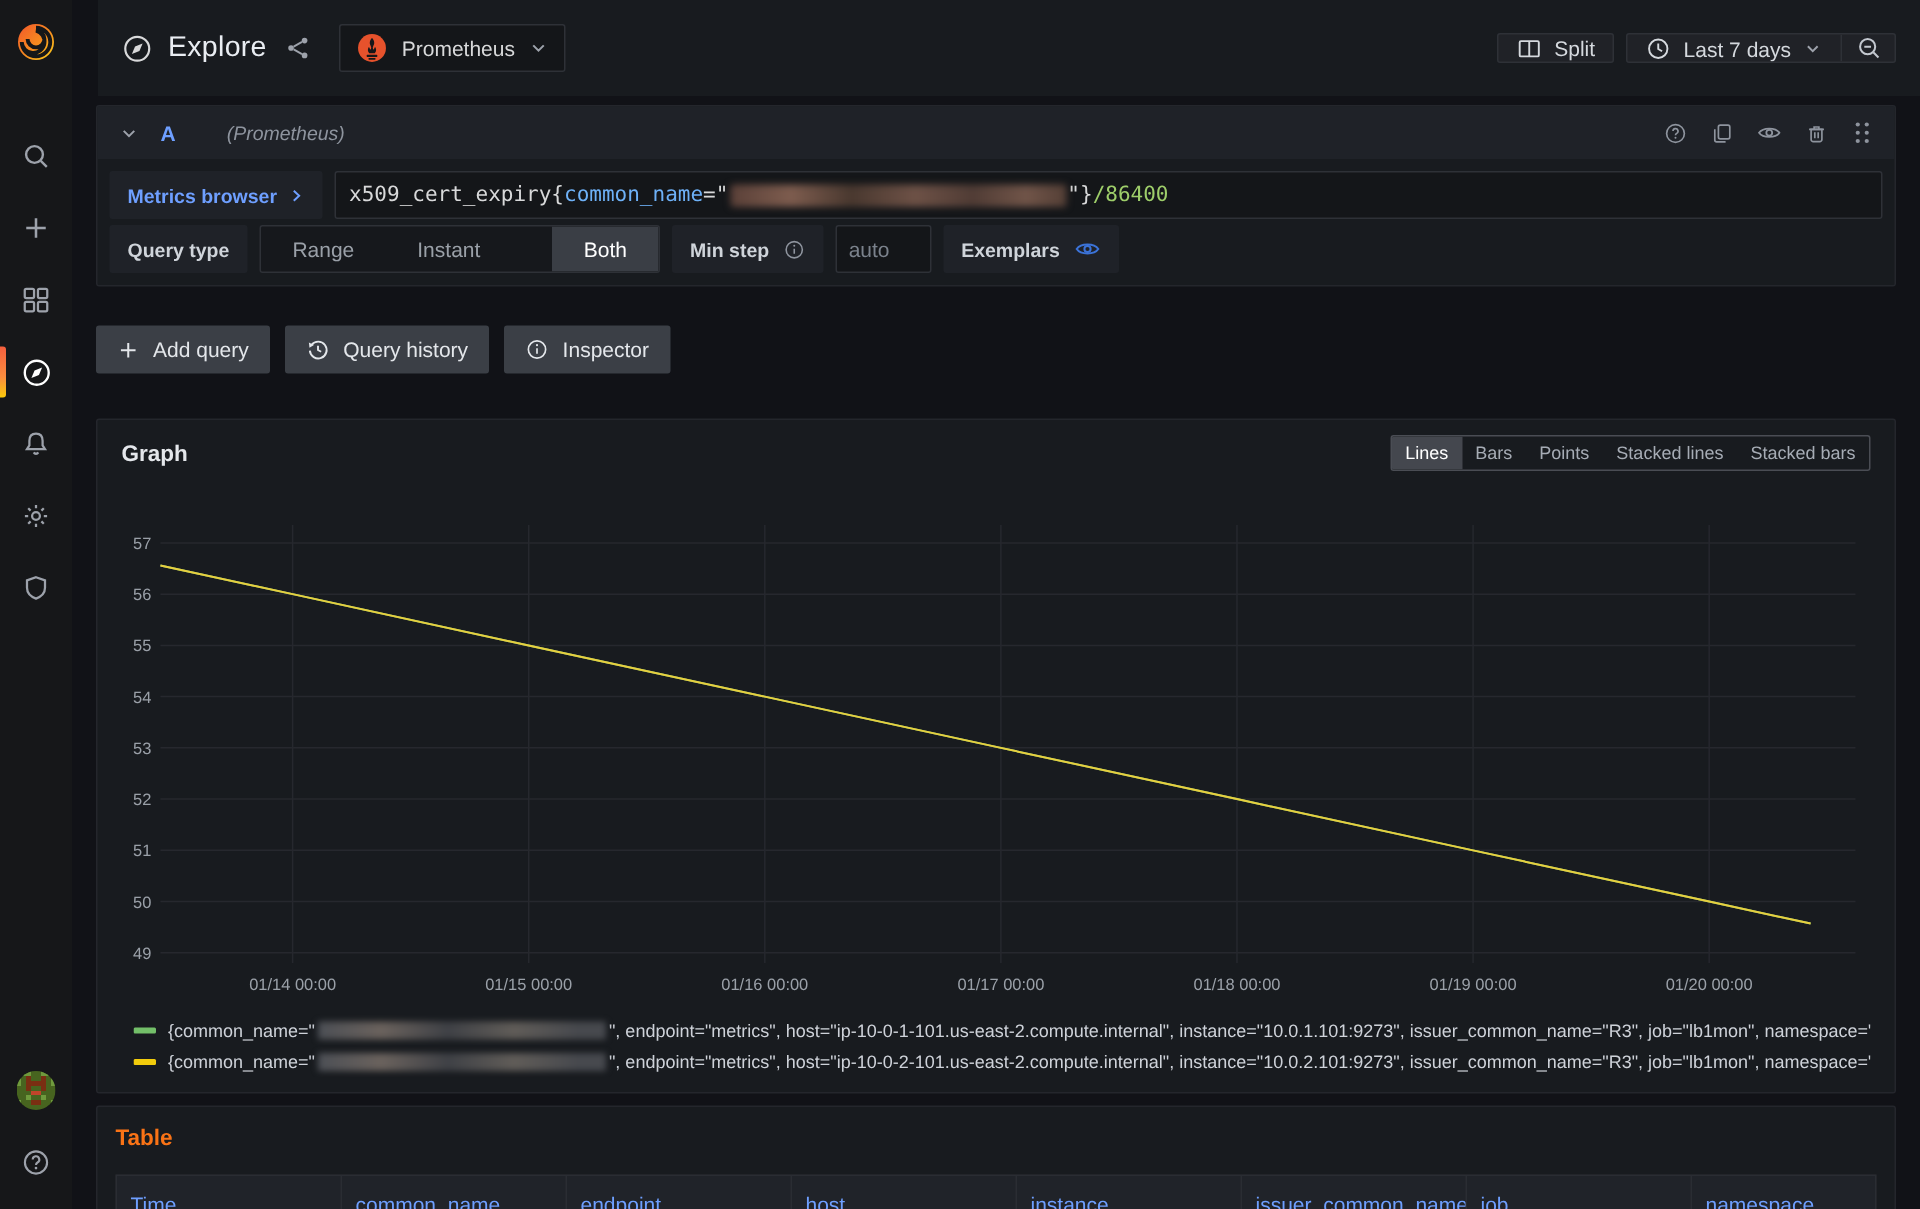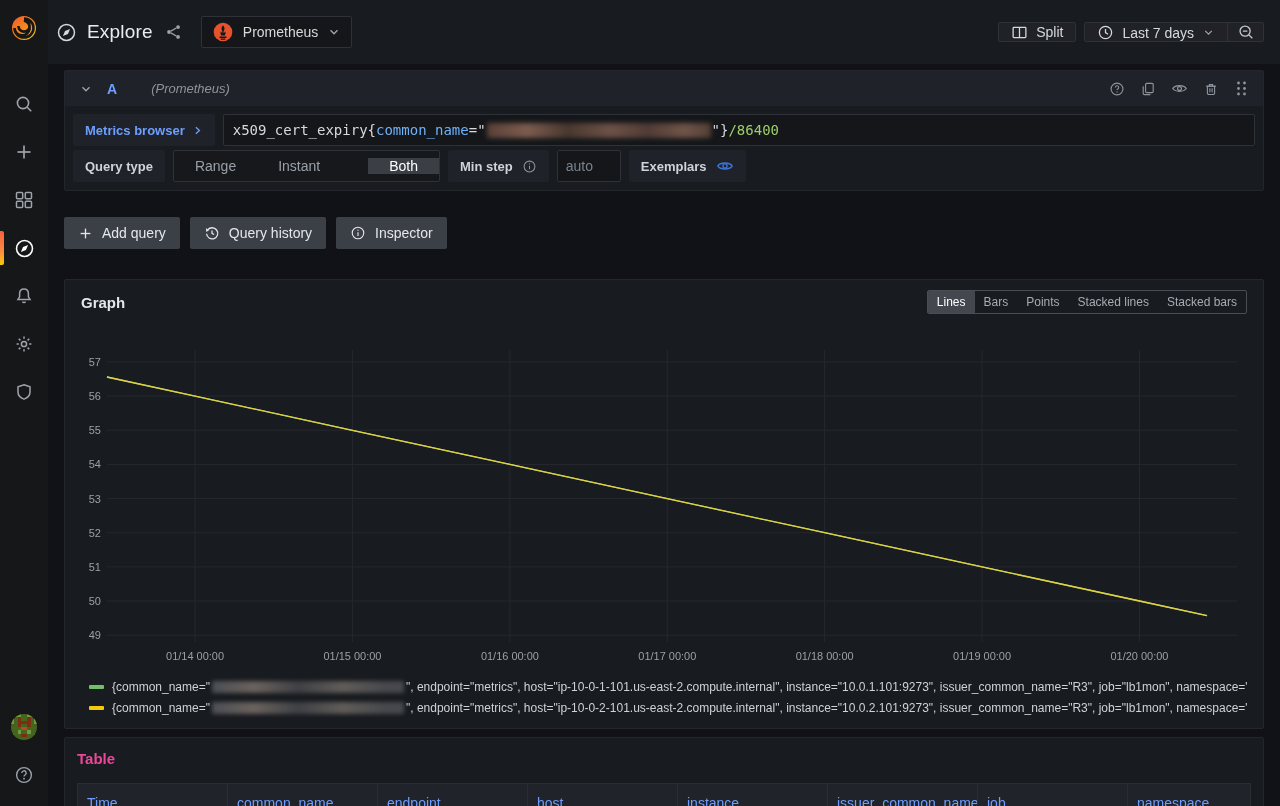--- a/index.html
+++ b/index.html
@@ -13,21 +13,21 @@
   .sidebar { position:fixed; left:0; top:0; width:48px; height:806px; background:#161719; display:flex; flex-direction:column; align-items:center; z-index:20; }
   .logo-cell { width:48px; height:56px; display:flex; align-items:center; justify-content:center; cursor:pointer; }
   .side-stack { margin-top:24px; width:100%; display:flex; flex-direction:column; }
   .side-item { position:relative; width:48px; height:48px; display:flex; align-items:center; justify-content:center; color:#9da2ab; cursor:pointer; }
   .side-item.active { color:#ffffff; }
   .side-item.active::before { content:""; position:absolute; left:0; top:7px; bottom:7px; width:4px; border-radius:0 2px 2px 0; background:linear-gradient(180deg,#f55f3e 0%,#fb8d3e 60%,#fbca0a 100%); }
   .side-bottom { margin-top:auto; width:100%; display:flex; flex-direction:column; align-items:center; padding-bottom:14px; gap:18px; }
   .avatar { width:26px; height:26px; border-radius:50%; overflow:hidden; cursor:pointer; }
 
   
-  .topbar { position:fixed; left:40px; top:0; right:0; height:64px; background:#181b1f; display:flex; align-items:center; padding:0 16px; z-index:15; }
+  .topbar { position:fixed; left:65px; top:0; right:0; height:64px; background:#181b1f; display:flex; align-items:center; padding:0 16px; z-index:15; }
   .page-icon { color:#d8d9da; display:flex; margin-right:10px; }
   .page-title { font-size:19px; font-weight:500; color:#e9edf2; letter-spacing:.2px; }
   .share-ic { color:#9da2ab; margin-left:12px; display:flex; cursor:pointer; }
   .ds-picker { margin-left:18px; display:flex; align-items:center; gap:9px; height:32px; padding:0 10px; border:1px solid #2e3137; border-radius:2px; background:#141619; cursor:pointer; }
   .ds-picker .ds-name { color:#d8d9da; font-size:14px; }
   .ds-picker .chev { color:#9da2ab; display:flex; }
   .topbar-right { margin-left:auto; display:flex; align-items:center; gap:8px; }
   .btn-ghost { display:flex; align-items:center; gap:8px; height:20px; padding:0 12px; border:1px solid #2e3137; border-radius:2px; background:#202227; color:#d5d9de; font-size:14px; font-weight:500; cursor:pointer; }
   .time-group { display:flex; align-items:flex-end; height:20px; border:1px solid #2e3137; border-radius:2px; background:#202227; overflow:hidden; }
   .time-btn { display:flex; align-items:center; gap:8px; padding:0 12px; color:#d5d9de; font-size:14px; font-weight:500; cursor:pointer; }
@@ -51,21 +51,21 @@
   .q-row { display:flex; gap:8px; }
   .metrics-browser { flex:0 0 auto; display:flex; align-items:center; gap:7px; padding:0 12px; height:32px; background:#1f2228; color:#6e9fff; font-size:13px; font-weight:600; border-radius:2px; cursor:pointer; }
   .q-input { flex:1; height:32px; border:1px solid #2e3137; background:#141619; border-radius:2px; display:flex; align-items:center; padding:0 9px; font-family:"DejaVu Sans Mono", monospace; font-size:14px; color:#d8d9da; white-space:pre; overflow:hidden; cursor:text; }
   .tok-label { color:#6eb1f7; }
   .tok-number { color:#9ece6a; }
   .redact-q { display:inline-block; width:224px; height:15px; margin:0 1px; border-radius:2px; vertical-align:middle;
     background:linear-gradient(90deg,#5a4038,#7d5c4e 18%,#49382f 36%,#6d5146 55%,#503c35 72%,#705448 88%,#543f36);
     filter:blur(2.5px); }
   .q-opts { display:flex; margin-top:4px; gap:8px; align-items:center; }
   .chip { display:flex; align-items:center; gap:9px; height:32px; padding:0 12px; background:#1f2228; border-radius:2px; font-size:13px; font-weight:600; color:#cfd4da; }
-  .seg { display:flex; height:32px; border:1px solid #2e3137; border-radius:2px; overflow:hidden; background:#16181c;align-items:center; }
+  .seg { display:flex; height:32px; border:1px solid #2e3137; border-radius:2px; overflow:hidden; background:#16181c; }
   .seg button { background:transparent; border:none; color:#9aa0a8; font-size:14px; padding:0 21px; cursor:pointer; font-family:inherit; }
   .seg button.sel { background:#3a3e45; color:#fff; font-weight:500;margin-left:27px; }
   .chip .info-ic { color:#8e949e; display:flex; cursor:pointer; }
   .mini-input { width:64px; height:32px; border:1px solid #2e3137; background:#141619; border-radius:2px; color:#7b828c; font-size:14px; padding:0 8px; font-family:inherit; outline:none; }
   .mini-input::placeholder { color:#7b828c; }
   .chip .eye-blue { color:#3b73d8; display:flex; cursor:pointer; }
 
   
   .actions { display:flex; gap:10px; margin-top:26px; }
   .btn-sec { display:flex; align-items:center; gap:9px; height:32px; padding:0 14px; background:#3b3f46; border:none; border-radius:2px; color:#e4e7eb; font-size:14px; font-weight:500; cursor:pointer; font-family:inherit; }
@@ -82,21 +82,21 @@
   .ylab, .xlab { fill:#9aa0a8; font-size:11px; font-family:"Liberation Sans",sans-serif; }
   .legend { padding:4px 0 4px 8px; }
   .legend-row { display:flex; align-items:center; height:21px; font-size:12px; color:#ced2d9; white-space:nowrap; overflow:hidden; cursor:pointer; }
   .dash { flex:0 0 15px; height:4px; border-radius:1px; margin-right:8px; }
   .redact-l { display:inline-block; flex:0 0 192px; width:192px; height:12px; margin:0 2px; border-radius:1px;
     background:linear-gradient(90deg,#4c4f55,#6a625d 22%,#3f4146 45%,#605c58 68%,#47494e 90%);
     filter:blur(2px); }
 
   
   .table-panel { margin-top:8px; padding:12px; height:120px; }
-  .t-title { font-size:15px; font-weight:600; color:#ec4899; }
+  .t-title { font-size:15px; font-weight:600; color:#f97316; }
   .t-header { display:grid; grid-template-columns:150px 150px 150px 150px 150px 150px 150px 1fr; margin-top:16px; background:#202329; border:1px solid #2a2d33; }
   .t-cell { height:37px; display:flex; align-items:center; padding:0 9px; color:#6e9fff; font-size:14px; border-right:1px solid #2a2d33; overflow:hidden; white-space:nowrap; cursor:pointer; }
   .t-cell:last-child { border-right:none; }
 
   svg.ic { display:block; }
 </style>
 </head>
 <body>
 
 <aside class="sidebar">

